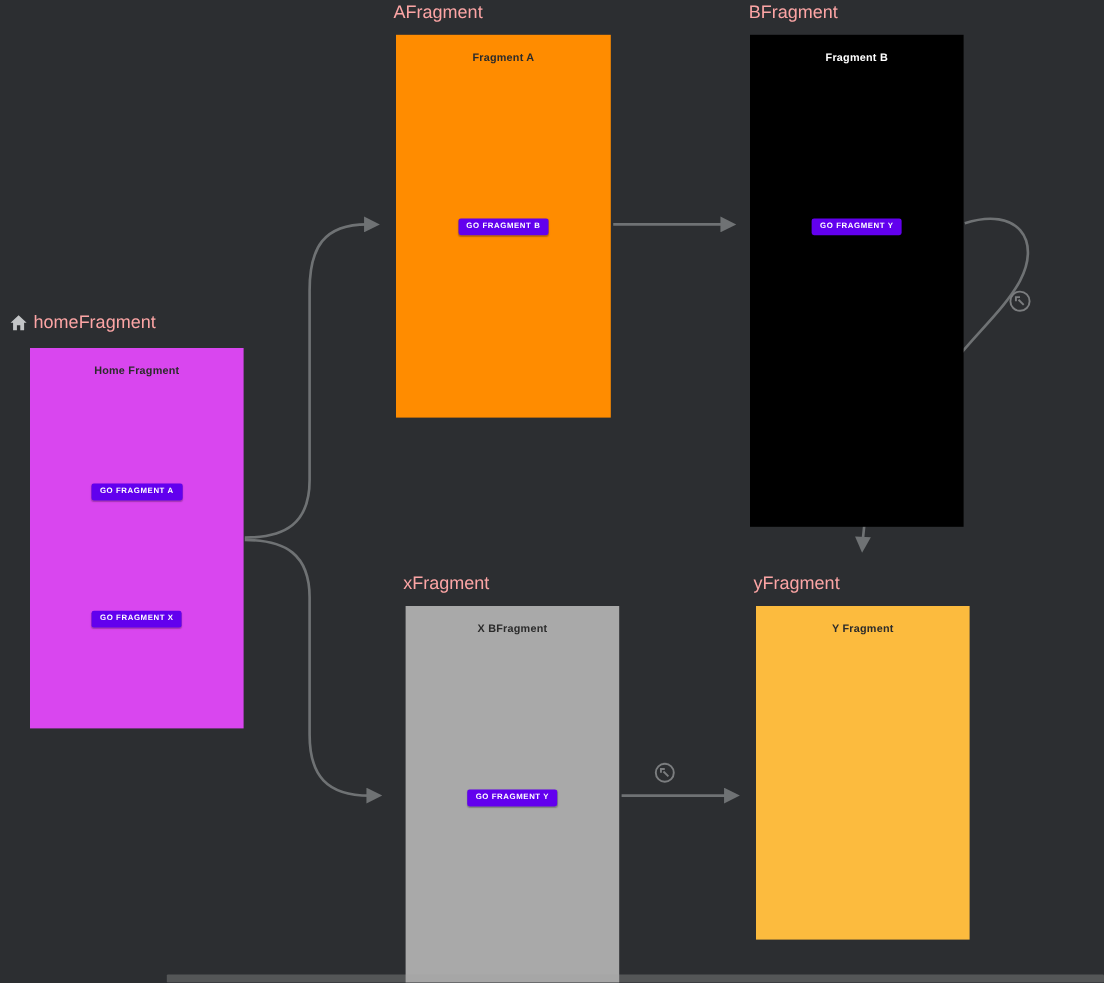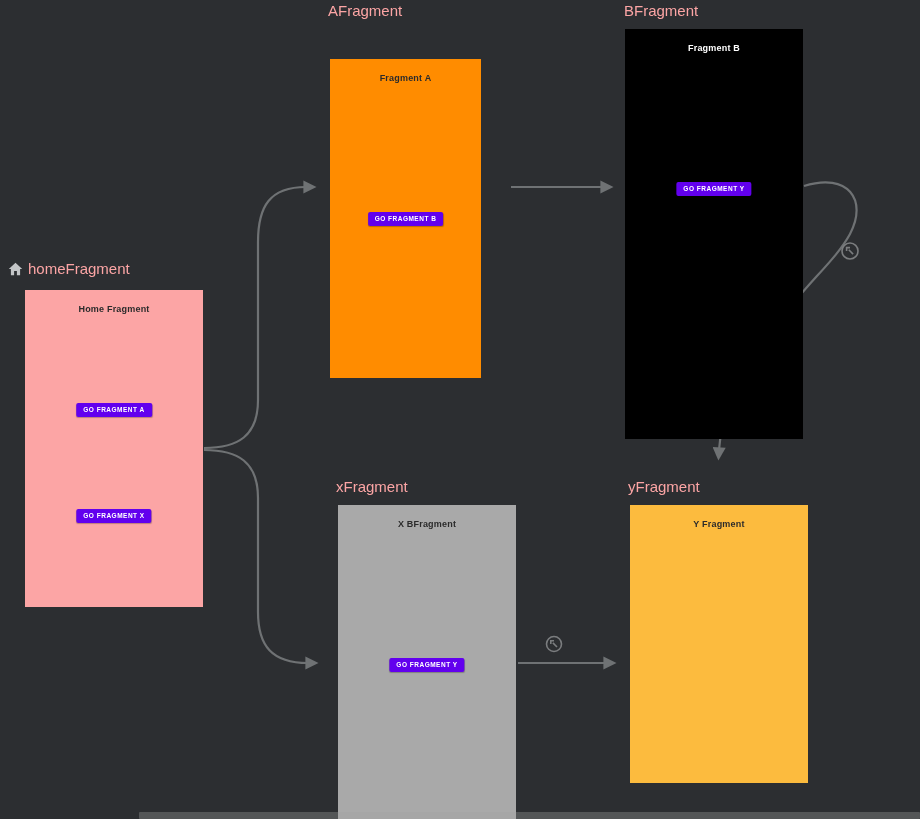--- a/index.html
+++ b/index.html
@@ -69,30 +69,30 @@
       </g>
     </g>
   </svg>
 
   <div class="frag-label" style="left:8px;top:259px">
     <svg class="home-ic" width="15" height="14" viewBox="0 0 15 14">
       <path d="M7.5,0.8 L0.8,6.9 H2.9 V13.2 H6.1 V9.1 H8.9 V13.2 H12.1 V6.9 H14.2 Z" fill="#c3c5c7"></path>
     </svg>
     <span>homeFragment</span>
   </div>
-  <div class="frag-preview" style="left: 25px; top: 290px; width: 178px; height: 317px; background: #fca5a5;">
+  <div class="frag-preview" style="left: 25px; top: 290px; width: 178px; height: 317px; background: #d946ef;">
     <div class="frag-title" style="color: rgb(43, 43, 43);">Home Fragment</div>
     <div class="pv-btn" style="top: 113px; background: rgb(98, 0, 238);">GO FRAGMENT A</div>
     <div class="pv-btn" style="top: 219px; background: rgb(98, 0, 238);">GO FRAGMENT X</div>
   </div>
 
   <div class="frag-label" style="left:328px;top:1px">
     <span>AFragment</span>
   </div>
-  <div class="frag-preview" style="left: 330px; top: 29px; width: 151px; height: 319px; background: rgb(255, 140, 0); margin-top: 30px;">
+  <div class="frag-preview" style="left: 330px; top: 29px; width: 179px; height: 319px; background: rgb(255, 140, 0);">
     <div class="frag-title" style="color: rgb(43, 43, 43);">Fragment A</div>
     <div class="pv-btn" style="top: 153px; background: rgb(98, 0, 238);">GO FRAGMENT B</div>
   </div>
 
   <div class="frag-label" style="left:624px;top:1px">
     <span>BFragment</span>
   </div>
   <div class="frag-preview" style="left: 625px; top: 29px; width: 178px; height: 410px; background: rgb(0, 0, 0);">
     <div class="frag-title" style="color: rgb(255, 255, 255);">Fragment B</div>
     <div class="pv-btn" style="top: 153px; background: rgb(98, 0, 238);">GO FRAGMENT Y</div>

